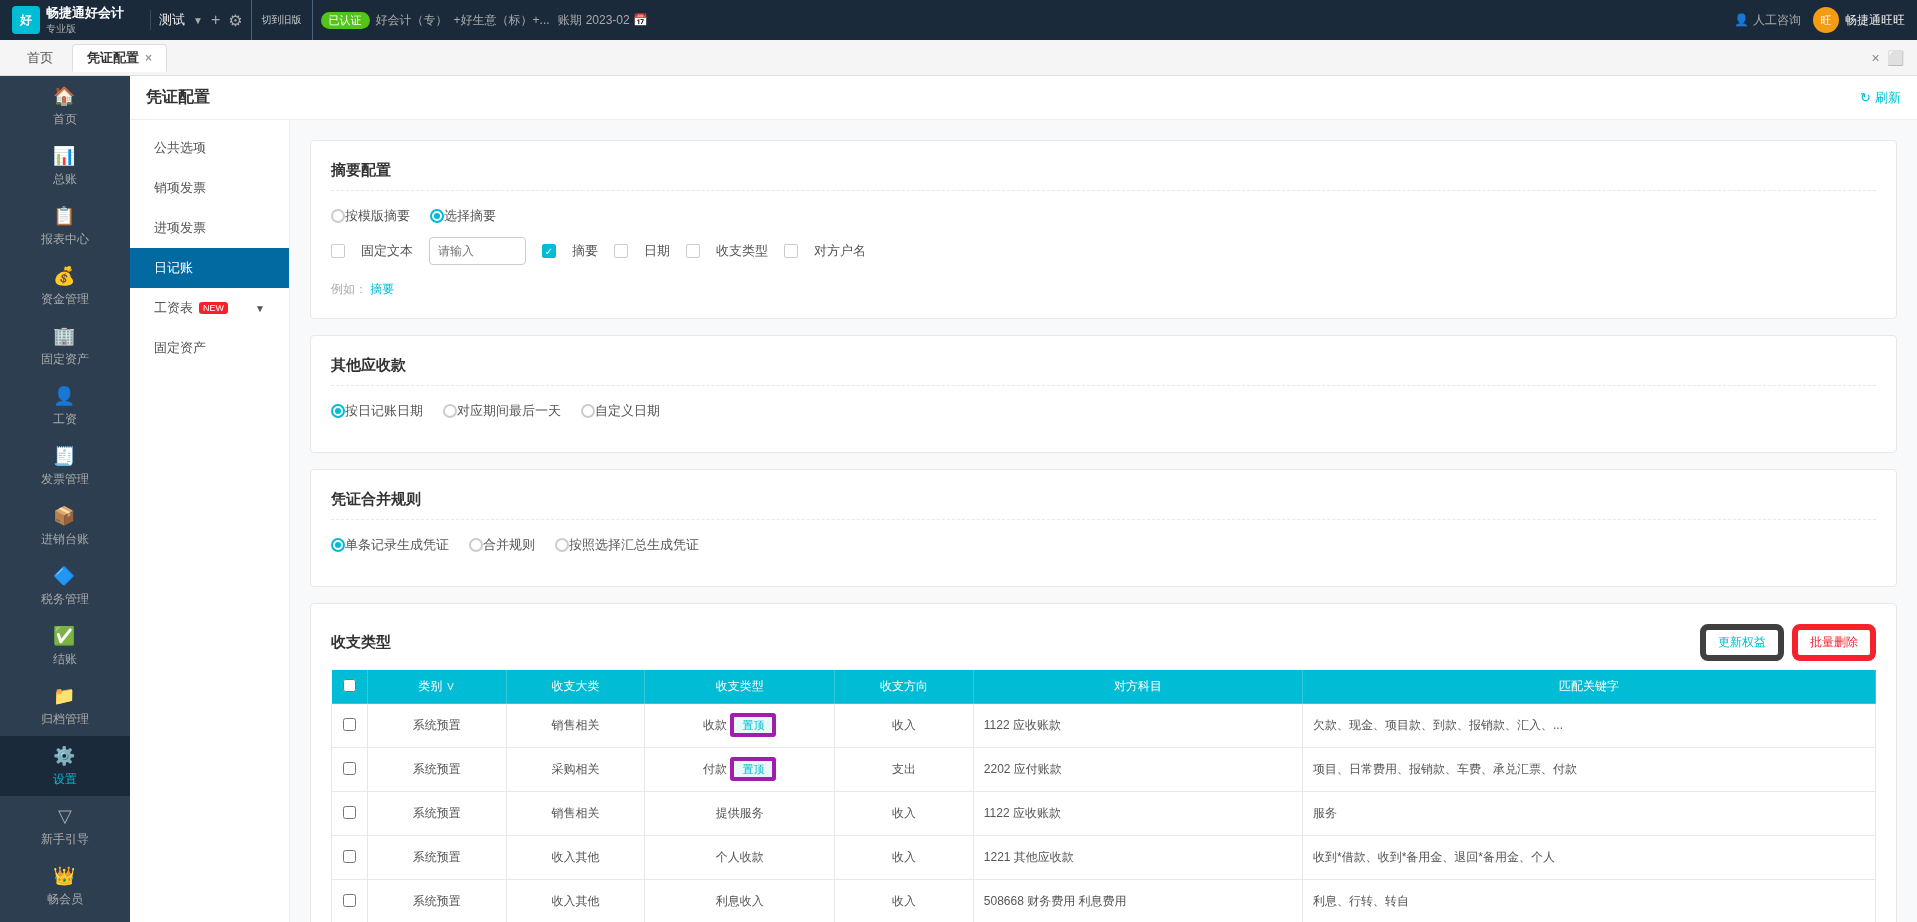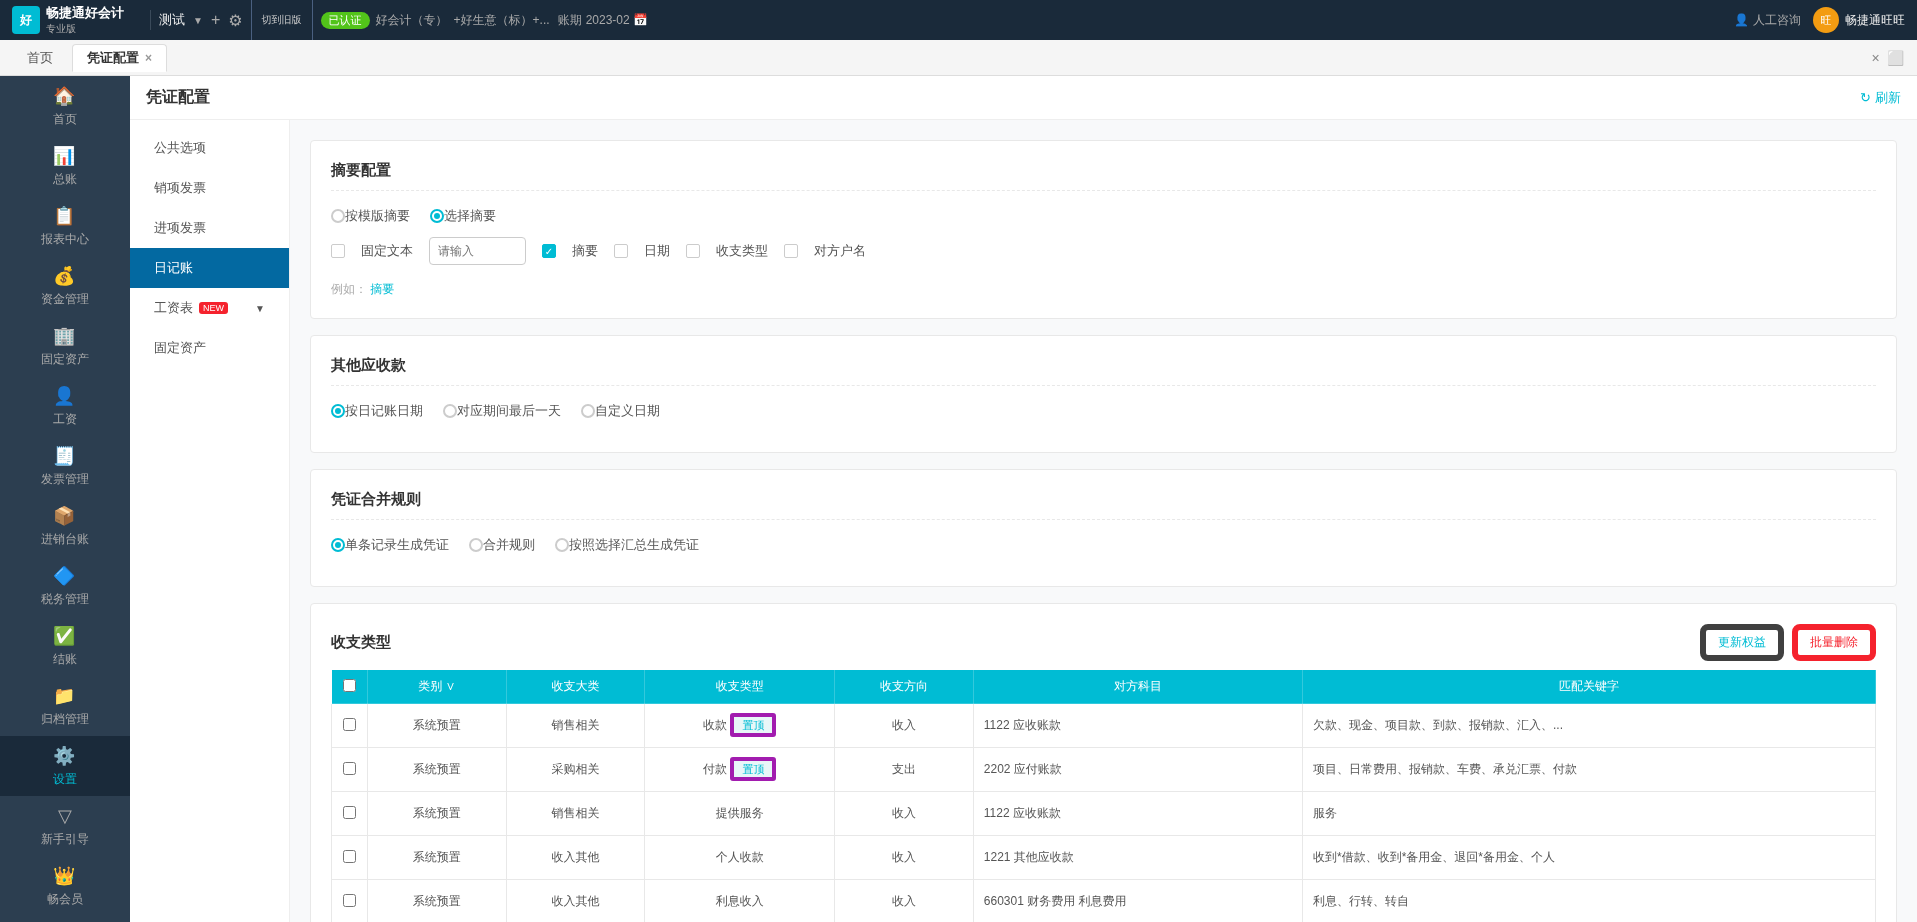--- a/index.html
+++ b/index.html
@@ -397,21 +397,21 @@
                 <td class="td-left">收到*借款、收到*备用金、退回*备用金、个人</td>
               </tr>
               <tr>
                 <td><input type="checkbox" style=""></td>
                 <td>系统预置</td>
                 <td>收入其他</td>
                 <td>
                   <span>利息收入</span>
                 </td>
                 <td>收入</td>
-                <td class="td-left">660301 财务费用 利息费用</td>
+                <td class="td-left">508668 财务费用 利息费用</td>
                 <td class="td-left">利息、行转、转自</td>
               </tr>
             </tbody>
           </table>
         </div>
 
       </div>
     </div>
   </div>
 </div>

